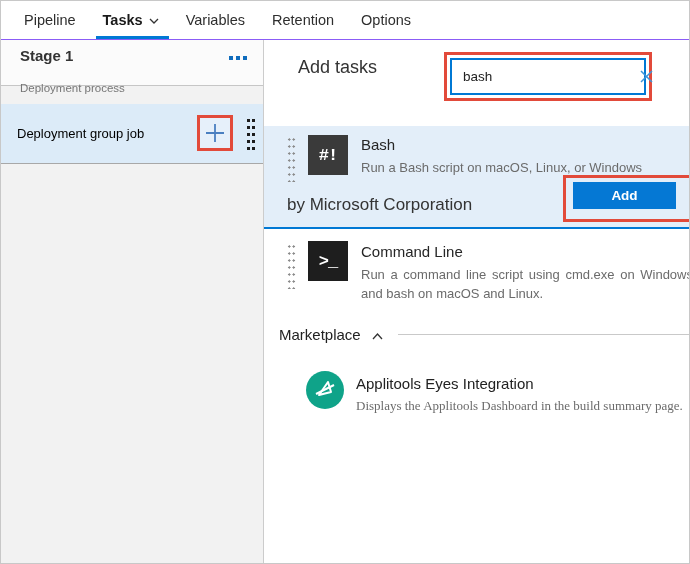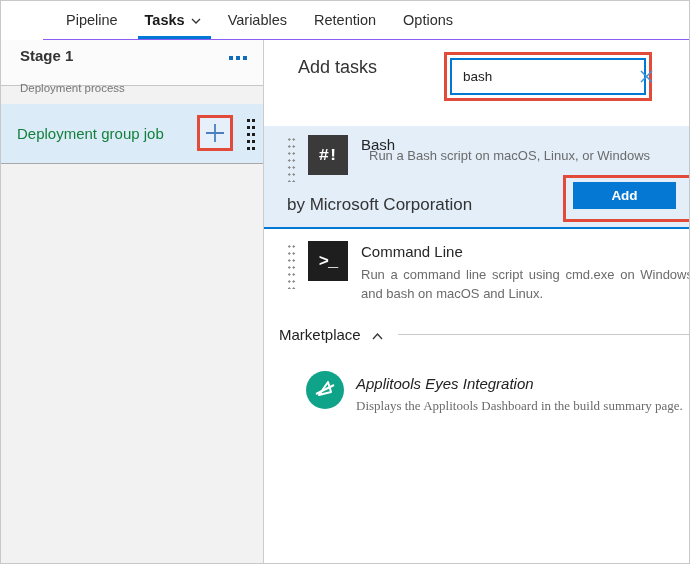--- a/index.html
+++ b/index.html
@@ -3,34 +3,34 @@
 <meta charset="utf-8">
 <style>
   html,body{margin:0;padding:0;background:#fff;}
   .screen{
     position:relative;width:688px;height:562px;border:1px solid #c8c8c8;
     font-family:"Liberation Sans","DejaVu Sans",sans-serif;background:#fff;
     overflow:hidden;color:#2b2b2b;
   }
   
   .topnav{position:absolute;top:0;left:0;right:0;height:38px;border-bottom:6px solid #8b5cf6;
-    display:flex;align-items:center;padding-left:14px;gap:0;background:#fff;margin-left:42px;}
+    display:flex;align-items:center;padding-left:14px;gap:0;background:#fff;}
   .nav-item{position:relative;height:38px;line-height:38px;padding:0 18px 0 9px;font-size:14.5px;color:#2e2e2e;cursor:pointer;display:flex;align-items:center;gap:6px;}
   .nav-item.active{font-weight:bold;color:#1a1a1a;}
   .nav-item.active::after{content:"";position:absolute;left:2px;right:8px;bottom:0;height:3px;background:#0078d4;}
   .chev{margin-top:2px;}
   
   .sidebar{position:absolute;top:39px;left:0;width:262px;bottom:0;background:#f2f2f2;border-right:1px solid #cccccc;}
   .stage-header{position:absolute;top:0;left:0;right:0;height:46px;background:#fbfbfb;border-bottom:1px solid #c6c6c6;padding:7px 14px 0 19px;box-sizing:border-box;}
   .stage-title{font-size:15px;font-weight:600;color:#333;}
   .stage-sub{font-size:11.5px;color:#767676;margin-top:18px;}
   .ellipsis{position:absolute;right:16px;top:16px;display:flex;gap:3px;cursor:pointer;}
   .ellipsis i{width:4px;height:4px;background:#0f6cbd;display:block;}
   .job-row{position:absolute;top:64px;left:0;right:0;height:59px;background:#dcebf8;border-bottom:1px solid #a8a8a8;}
-  .job-label{position:absolute;left:16px;top:0;line-height:59px;font-size:15px;color:#15803d;}
+  .job-label{position:absolute;left:16px;top:0;line-height:59px;font-size:13px;color:#000000;}
   .plus-annot{position:absolute;right:30px;top:11px;width:30px;height:30px;border:3px solid #e24a3a;background:#e6f0fa;display:flex;align-items:center;justify-content:center;cursor:pointer;}
   .grip{cursor:grab;}
   .grip-large{position:absolute;right:7px;top:13px;width:10px;height:35px;
     background-image:radial-gradient(circle,#1c1c1c 1.5px,transparent 1.6px);background-size:5px 7px;}
   
   .main{position:absolute;top:39px;left:263px;right:0;bottom:0;background:#fff;overflow:hidden;}
   .main-title{position:absolute;left:34px;top:17px;font-size:18px;color:#333;}
   .search-annot{position:absolute;left:180px;top:12px;width:196px;height:37px;border:3px solid #e24a3a;background:#fff;padding:3px;}
   .search-box{width:100%;height:100%;border:2px solid #0078d4;box-sizing:border-box;display:flex;align-items:center;}
   .search-input{flex:1;border:none;outline:none;font-size:13.5px;color:#222;padding:0 0 0 11px;font-family:inherit;background:transparent;}
@@ -51,21 +51,21 @@
   .add-annot{position:absolute;left:299px;top:49px;width:132px;height:37px;border:3px solid #e24a3a;padding:4px 0 0 7px;box-sizing:content-box;}
   .add-btn{width:103px;height:27px;background:#0578d4;border:none;color:#fff;font-weight:bold;font-size:13.5px;font-family:inherit;cursor:pointer;}
   .cmd-desc{width:332px;text-align:justify;}
   
   .mkt-header{position:absolute;left:15px;right:0;top:286px;display:flex;align-items:center;cursor:pointer;}
   .mkt-label{font-size:15px;color:#222;}
   .mkt-chev{margin-left:11px;margin-top:3px;}
   .mkt-line{flex:1;height:1px;background:#c9c9c9;margin-left:15px;}
   .ext-row{position:absolute;left:0;right:0;top:327px;height:56px;cursor:pointer;}
   .ext-icon{position:absolute;left:42px;top:4px;width:38px;height:38px;border-radius:50%;background:#0fa389;display:flex;align-items:center;justify-content:center;}
-  .ext-name{position:absolute;left:92px;top:8px;font-size:15px;color:#222;font-style:italic;}
+  .ext-name{position:absolute;left:92px;top:8px;font-size:15px;color:#222;}
   .ext-desc{position:absolute;left:92px;top:31px;font-size:13px;color:#6b6b6b;font-family:Liberation Serif, serif;}
 </style>
 </head>
 <body>
 
 <div class="screen">
 
   <div class="topnav">
     <div class="nav-item">
         <span>Pipeline</span>
@@ -119,21 +119,21 @@
               <path d="M1 1 L12 12 M12 1 L1 12" stroke="#3d95db" stroke-width="1.5" fill="none"></path>
             </svg>
         </span>
       </div>
     </div>
 
     <div class="task-row row-bash">
       <span class="grip grip-small" style="top:9px;"></span>
       <span class="task-icon icon-bash">#!</span>
       <span class="task-name" style="top:10px;">Bash</span>
-      <span class="task-desc" style="top:20px;margin-left:8px;">Run a Bash script on macOS, Linux, or Windows</span>
+      <span class="task-desc" style="top:32px;">Run a Bash script on macOS, Linux, or Windows</span>
       <span class="byline">by Microsoft Corporation</span>
       <div class="add-annot">
         <button class="add-btn">Add</button>
       </div>
     </div>
 
     <div class="task-row row-cmd">
       <span class="grip grip-small" style="top:6px;"></span>
       <span class="task-icon icon-cmd">&gt;_</span>
       <span class="task-name" style="top:7px;">Command Line</span>

